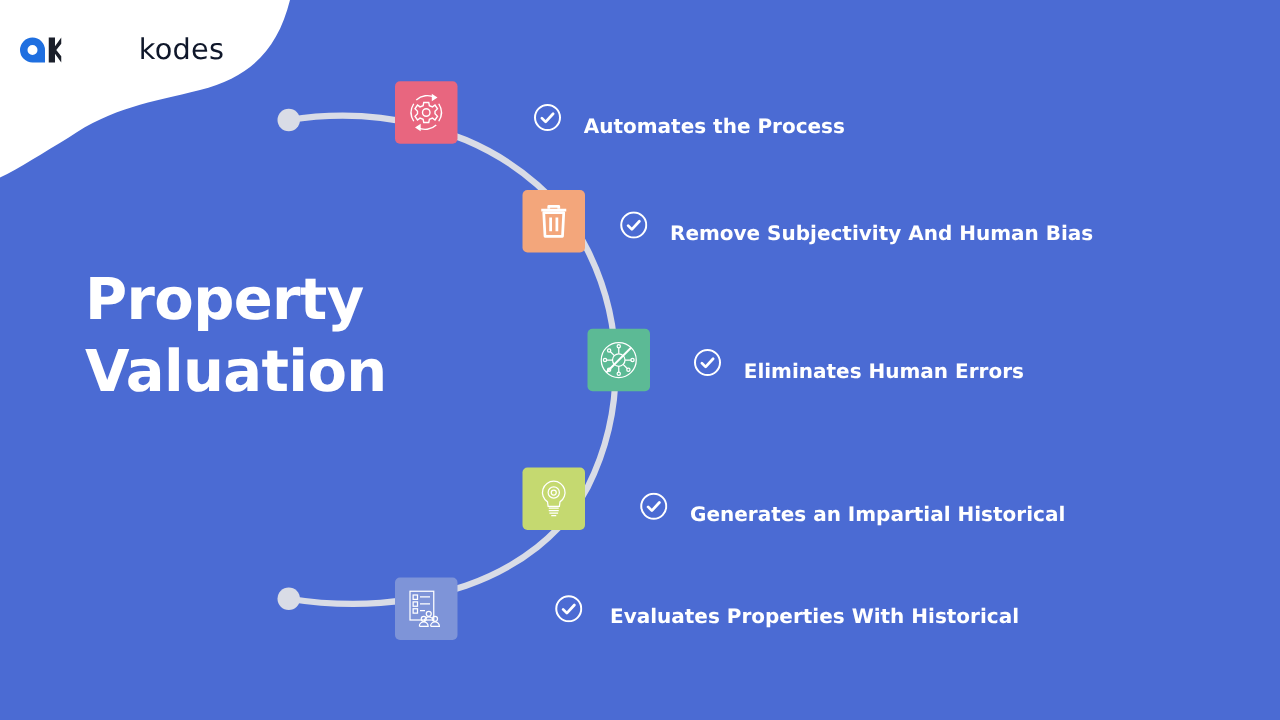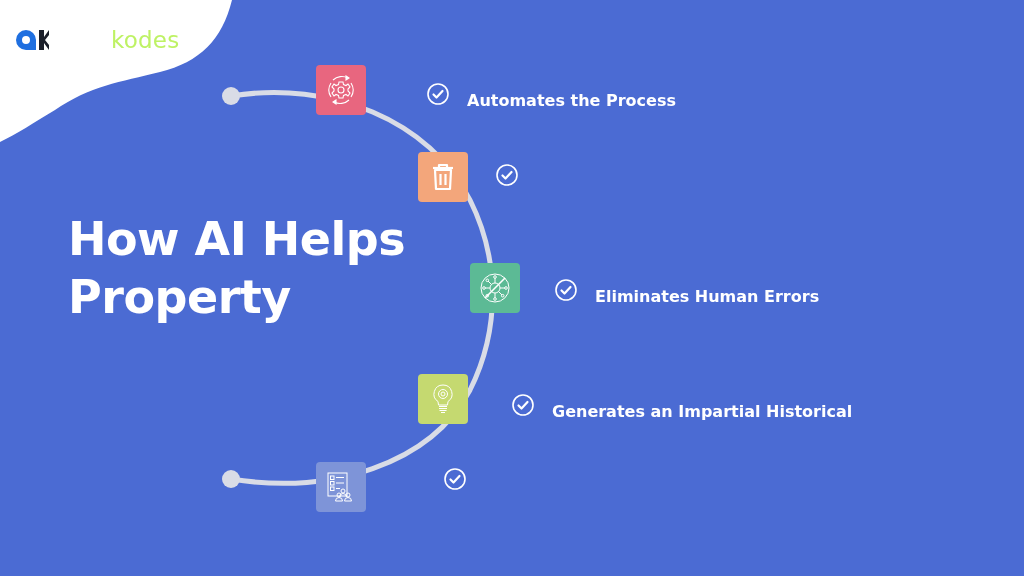--- a/index.html
+++ b/index.html
@@ -14,21 +14,21 @@
   .logo {
     position: absolute; left: 14px; top: 28px;
     display: flex; align-items: center; gap: 12px;
   }
   .logo-mark { width: 36px; height: 24px; }
   .logo-text {
     font-family: "DejaVu Sans", sans-serif;
     font-size: 23px; letter-spacing: 0.2px; line-height: 1;
   }
   .logo-text .app { color: #ffffff; font-weight: bold; }
-  .logo-text .kodes { color: #bef264; }
+  .logo-text .kodes { color: #0f172a; }
 
   .headline {
     position: absolute; left: 68px; top: 210px;
     color: #ffffff; font-weight: bold;
     font-size: 46px; line-height: 58px;
     letter-spacing: -0.5px;
   }
   .headline span { display: block; }
 
   .icon-box {
@@ -61,22 +61,22 @@
   <svg class="logo-mark" viewBox="0 0 36 24">
     <path d="M12,2 A10,10 0 1 0 12,22 L22,22 L22,12 A10,10 0 0 0 12,2 Z M12,8 A4,4 0 1 1 12,16 A4,4 0 0 1 12,8 Z" fill="#1f6fe0" fill-rule="evenodd"></path>
     <path d="M25,2 L25,22 L30,22 L30,15 L35,22 L35,17 L31,12 L35,7 L35,2 L30,9 L30,2 Z" fill="#1b1f2a"></path>
   </svg>
   <div class="logo-text">
     <span class="app">app</span><span class="kodes">kodes</span>
   </div>
 </div>
 
 <div class="headline">
-  <span>How AI Helps</span>
   <span>Property</span>
+  <span>Valuation</span>
 </div>
 
 <div class="icon-box" style="left:316px;top:65px;background:#e8667f;">
   <svg viewBox="0 0 34 34" fill="none" stroke="#fff" stroke-width="1.1">
     <path d="M9,7 A13,13 0 0 1 24,5"></path>
       <path d="M22,3 L25,5 L22,7 Z" fill="#fff"></path>
     <path d="M25,27 A13,13 0 0 1 10,29"></path>
       <path d="M12,27 L9,29 L12,31 Z" fill="#fff"></path>
     <path d="M7,10 A13,13 0 0 0 7,24"></path>
       <path d="M27,10 A13,13 0 0 1 27,24"></path>
@@ -143,20 +143,21 @@
       <path d="M6.5,11.5 L9.5,14.5 L15.5,8" stroke-width="2.2" stroke-linecap="round" stroke-linejoin="round"></path>
     </svg>
   <span class="label">Automates the  Process</span>
 </div>
 
 <div class="item" style="left:496px;top:164px;">
   <svg class="check" viewBox="0 0 22 22" fill="none" stroke="#fff">
       <circle cx="11" cy="11" r="10" stroke-width="1.6"></circle>
       <path d="M6.5,11.5 L9.5,14.5 L15.5,8" stroke-width="2.2" stroke-linecap="round" stroke-linejoin="round"></path>
     </svg>
+  <span class="label">Remove Subjectivity And Human Bias</span>
 </div>
 
 <div class="item" style="left:555px;top:274px;text-align:right;">
   <svg class="check" viewBox="0 0 22 22" fill="none" stroke="#fff">
       <circle cx="11" cy="11" r="10" stroke-width="1.6"></circle>
       <path d="M6.5,11.5 L9.5,14.5 L15.5,8" stroke-width="2.2" stroke-linecap="round" stroke-linejoin="round"></path>
     </svg>
   <span class="label">Eliminates Human Errors</span>
 </div>
 
@@ -167,14 +168,15 @@
     </svg>
   <span class="label">Generates an Impartial Historical</span>
 </div>
 
 <div class="item two-line" style="left:444px;top:468px;">
   <svg class="check" viewBox="0 0 22 22" fill="none" stroke="#fff" style="margin-right:22px;">
       <circle cx="11" cy="11" r="10" stroke-width="1.6"></circle>
       <path d="M6.5,11.5 L9.5,14.5 L15.5,8" stroke-width="2.2" stroke-linecap="round" stroke-linejoin="round"></path>
     </svg>
   <span class="label">
+    <span style="display:block">Evaluates Properties With Historical</span>
   </span>
 </div>
 
 </body></html>

